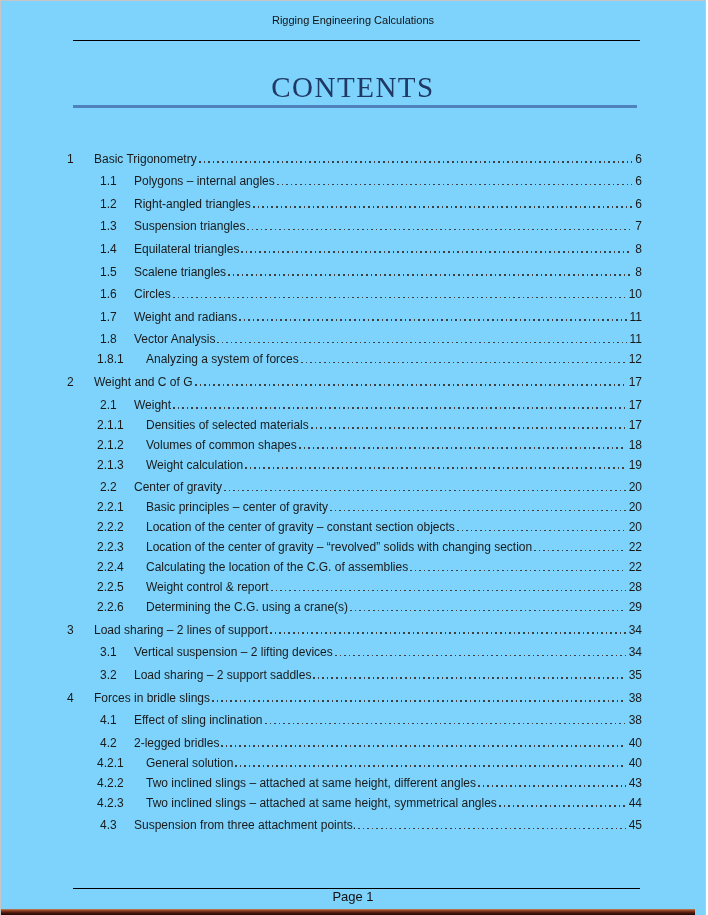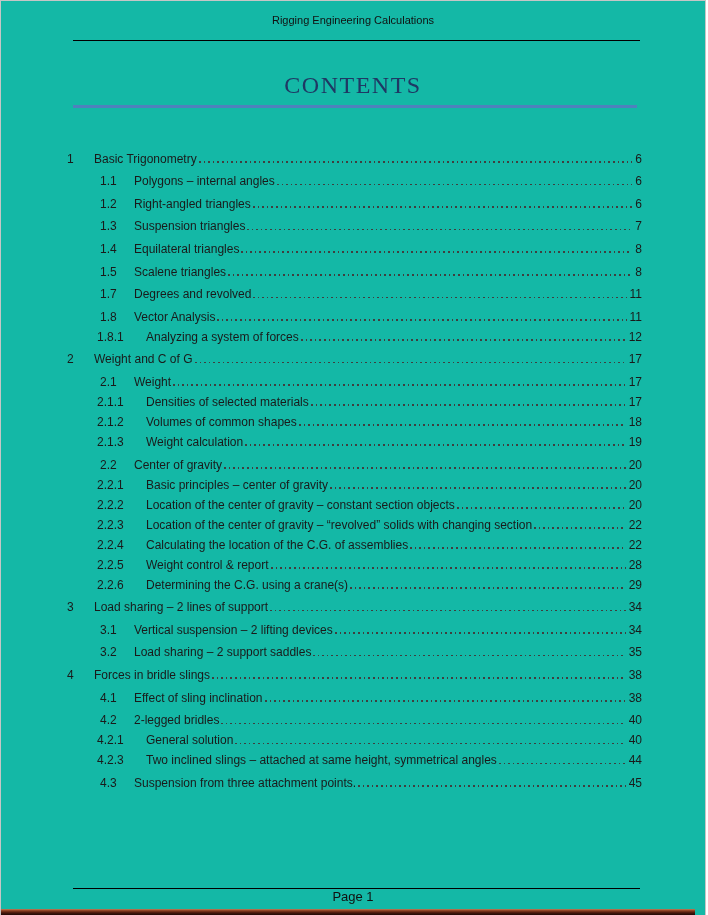--- a/index.html
+++ b/index.html
@@ -1,39 +1,39 @@
 <!DOCTYPE html>
 <html style="--title_navy: #1F3864; --rule_blue: #4F81BD; --text: #1A1A1A; --bottom_bar: #45160B;"><head>
 <meta charset="utf-8">
 <style>
   html,body{margin:0;padding:0;background:#ffffff;}
   .page{
     position:relative;
     width:706px;height:915px;
     box-sizing:border-box;
-    background:#14b8a6;
+    background:#7dd3fc;
     border:1px solid #c6c6c6;
     border-bottom:none;
     font-family:"Liberation Sans",sans-serif;
     color:var(--text,#1a1a1a);
     overflow:hidden;
   }
   .doc-header{
     position:absolute;top:13px;left:0;right:0;
     text-align:center;font-size:11px;line-height:1.2;color:#111;
   }
   .header-rule{
     position:absolute;top:39px;left:72px;right:65px;
     border-top:1.5px solid #000;
   }
   .contents-title{
     position:absolute;top:72px;left:0;right:0;
     text-align:center;
     font-family:"Liberation Serif","DejaVu Serif",serif;
-    font-size:24px;line-height:1;
+    font-size:29px;line-height:1;
     letter-spacing:1.5px;
     color:var(--title_navy,#1F3864);
   }
   .title-rule{
     position:absolute;top:104px;left:72px;right:68px;height:3px;
     background:var(--rule_blue,#4F81BD);
   }
   .toc{
     position:absolute;top:146px;left:66px;right:63px;
   }
@@ -113,22 +113,28 @@
         <span class="dots"></span>
         <span class="pagenum">8</span>
       </div>
       <div class="row l2">
         <span class="num">1.5</span>
         <span class="label">Scalene triangles</span>
         <span class="dots"></span>
         <span class="pagenum">8</span>
       </div>
       <div class="row l2">
+        <span class="num">1.6</span>
+        <span class="label">Circles</span>
+        <span class="dots"></span>
+        <span class="pagenum">10</span>
+      </div>
+      <div class="row l2">
         <span class="num">1.7</span>
-        <span class="label">Degrees and revolved</span>
+        <span class="label">Weight and radians</span>
         <span class="dots"></span>
         <span class="pagenum">11</span>
       </div>
       <div class="row l2">
         <span class="num">1.8</span>
         <span class="label">Vector Analysis</span>
         <span class="dots"></span>
         <span class="pagenum">11</span>
       </div>
       <div class="row l3">
@@ -245,20 +251,26 @@
         <span class="dots"></span>
         <span class="pagenum">40</span>
       </div>
       <div class="row l3">
         <span class="num">4.2.1</span>
         <span class="label">General solution</span>
         <span class="dots"></span>
         <span class="pagenum">40</span>
       </div>
       <div class="row l3">
+        <span class="num">4.2.2</span>
+        <span class="label">Two inclined slings – attached at same height, different angles</span>
+        <span class="dots"></span>
+        <span class="pagenum">43</span>
+      </div>
+      <div class="row l3">
         <span class="num">4.2.3</span>
         <span class="label">Two inclined slings – attached at same height, symmetrical angles</span>
         <span class="dots"></span>
         <span class="pagenum">44</span>
       </div>
       <div class="row l2">
         <span class="num">4.3</span>
         <span class="label">Suspension from three attachment points.</span>
         <span class="dots"></span>
         <span class="pagenum">45</span>

